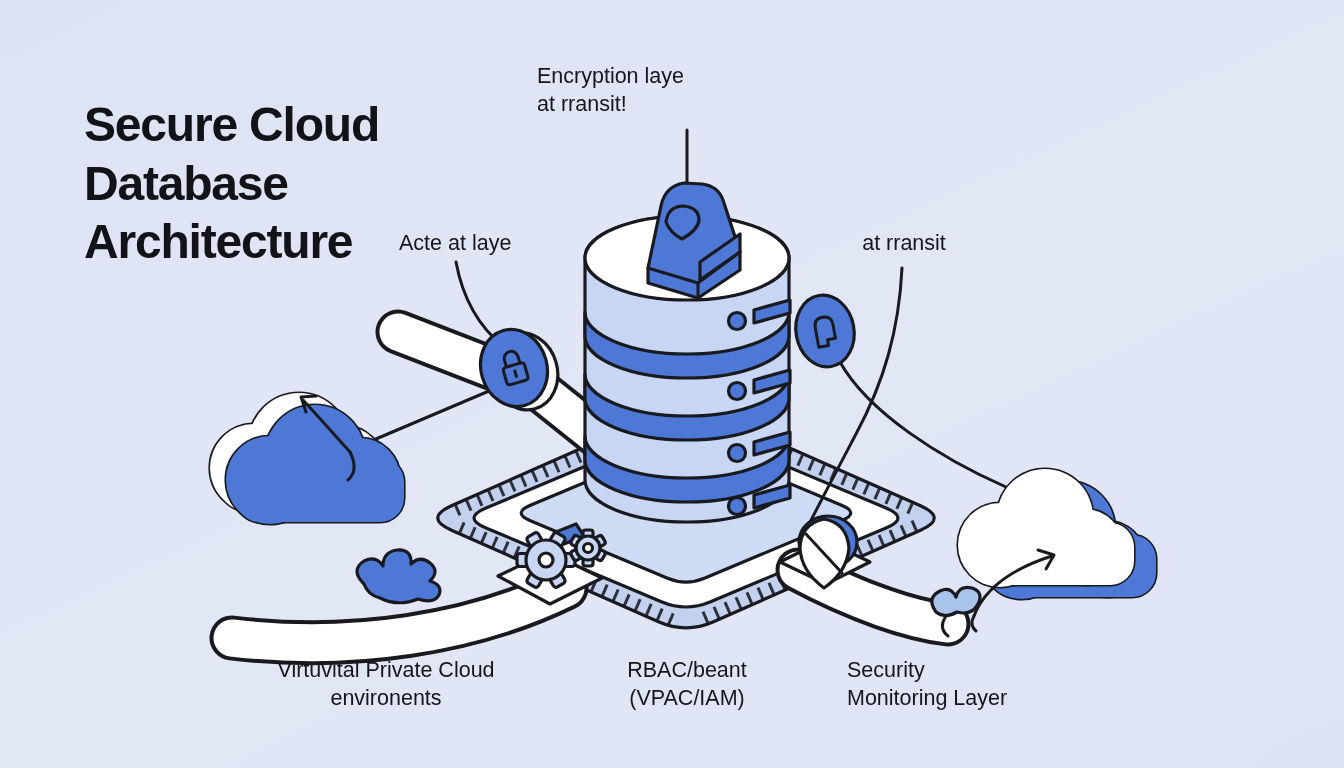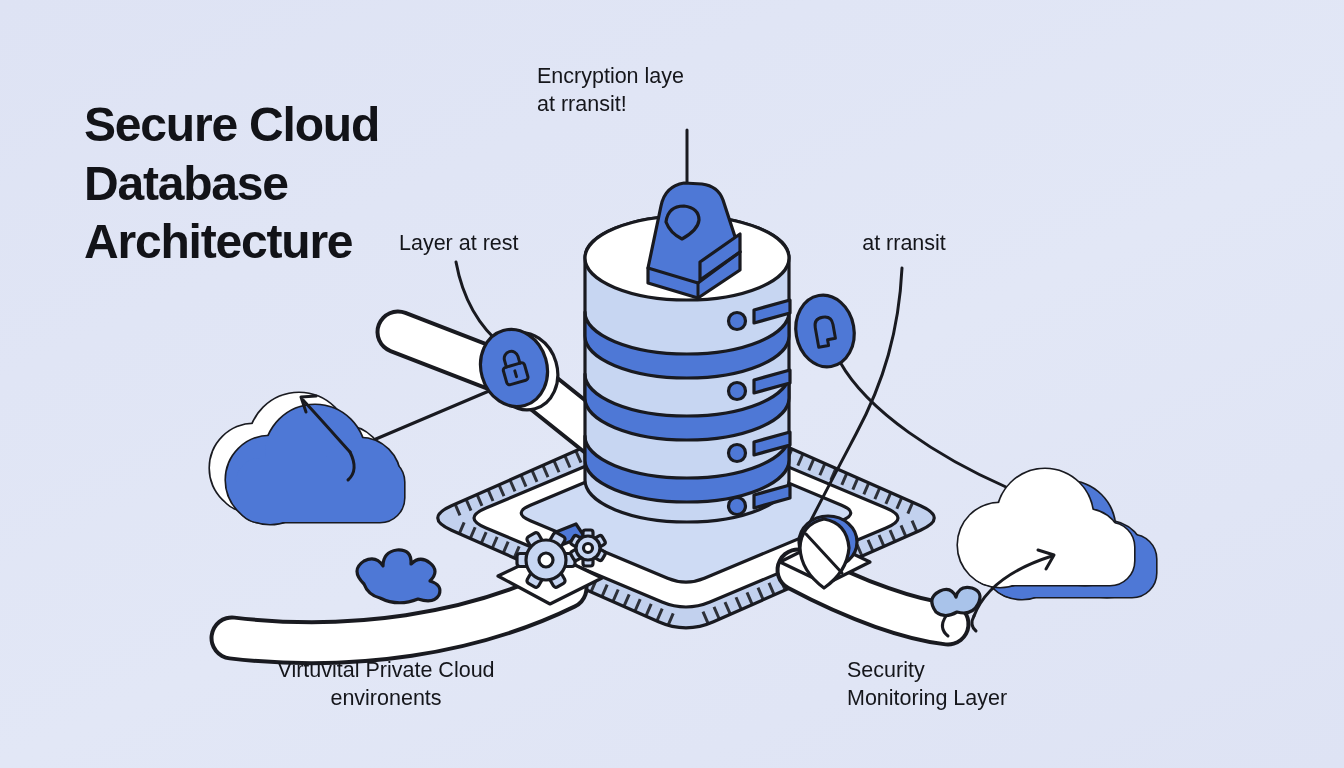--- a/index.html
+++ b/index.html
@@ -226,19 +226,21 @@
       <path class="st f-white" d="M800,548 Q801,524 824,519 Q847,523 849,548 Q847,572 824,588 Q801,571 800,548 Z"></path>
       <path class="thin" d="M806,534 L842,573"></path>
     </g>
   </svg>
 
   <h1 class="title">Secure Cloud
 Database
 Architecture</h1>
   <div class="label label-encryption">Encryption laye
 at rransit!</div>
-  <div class="label label-at-rest">Layer at rest</div>
+  <div class="label label-at-rest">Acte at laye</div>
   <div class="label label-vpc">Virtuvital Private Cloud
 environents</div>
   <div class="label label-in-transit">at rransit</div>
+  <div class="label label-rbac">RBAC/beant
+(VPAC/IAM)</div>
   <div class="label label-security">Security
 Monitoring Layer</div>
 </div>
 
 </body></html>

